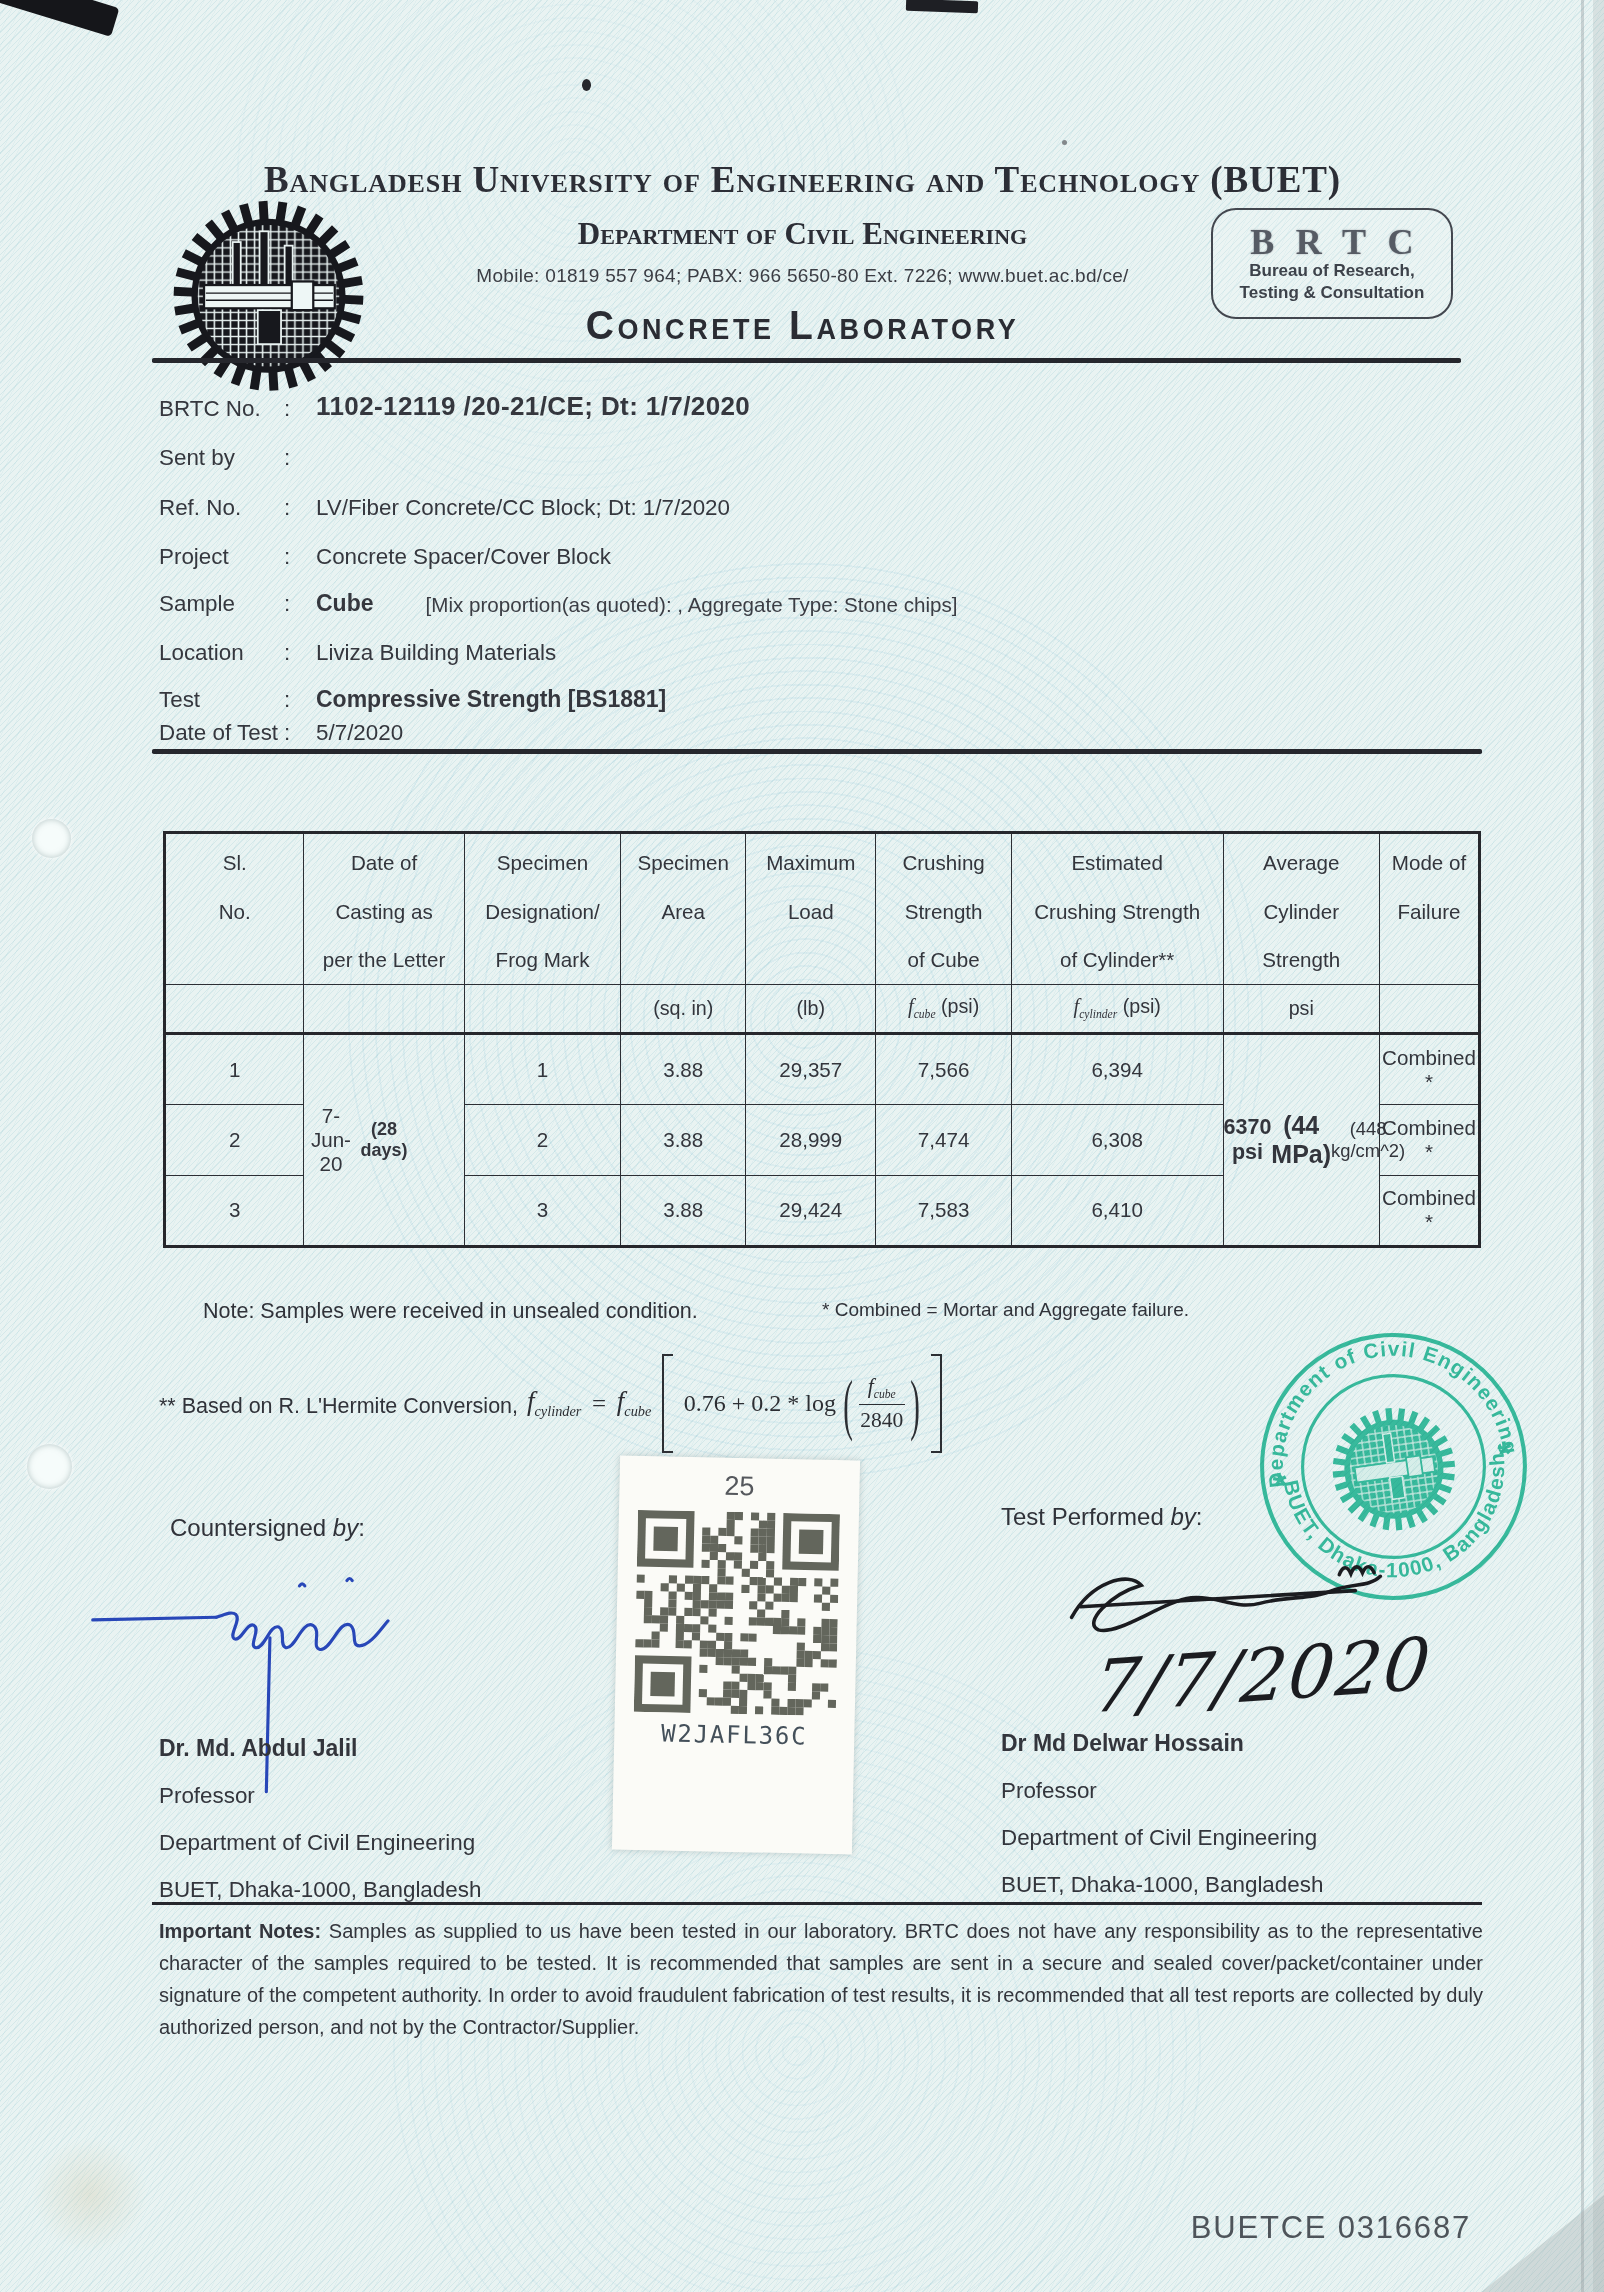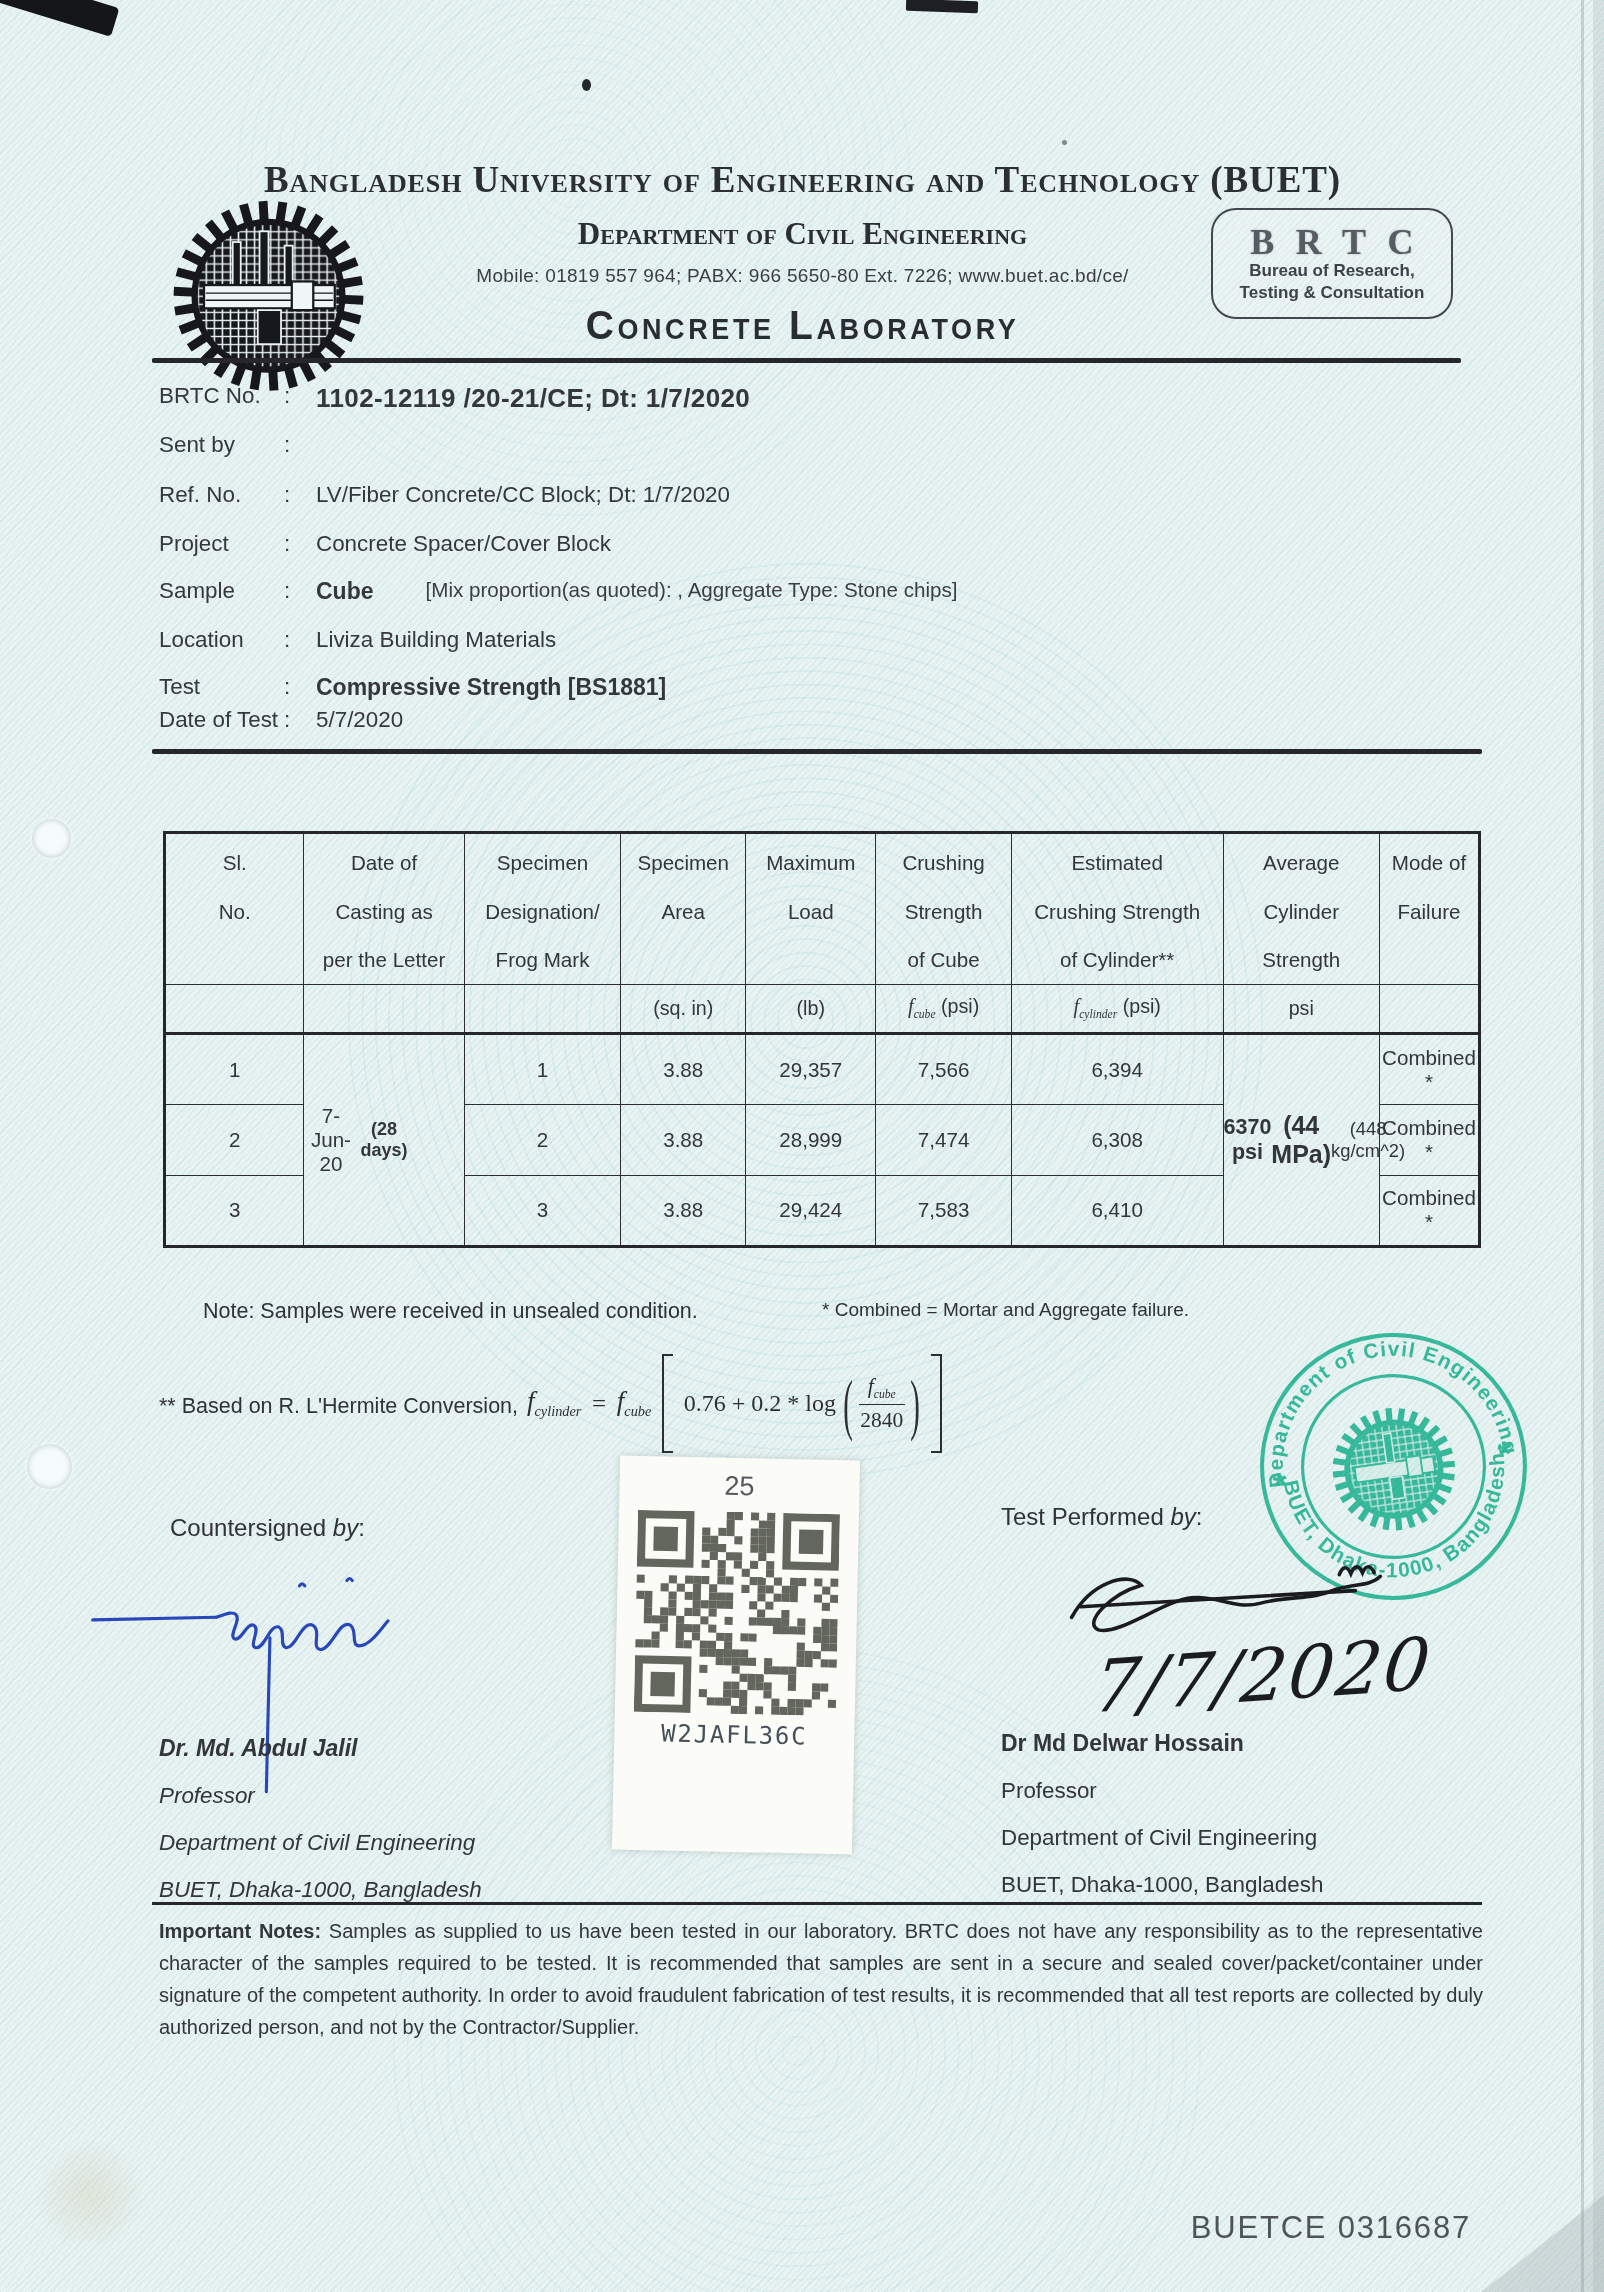--- a/index.html
+++ b/index.html
@@ -46,21 +46,21 @@
   .hrule1{position:absolute;left:152px;top:358px;width:1309px;height:4.5px;background:#26272d;border-radius:1.8px;z-index:2;}
   .logo-wrap{position:absolute;left:170px;top:193px;width:197px;height:202px;z-index:2;}
   .brtc-badge{position:absolute;left:1211px;top:208px;width:238px;height:107px;border:2.7px solid #43474f;border-radius:25px;z-index:2;
     display:flex;flex-direction:column;align-items:center;justify-content:center;background:rgba(255,255,255,.12);}
   .brtc-acronym{font-family:"Liberation Serif",serif;font-weight:bold;font-size:36px;letter-spacing:21.5px;
     color:#565b64;text-indent:21.5px;text-shadow:0 0 1.8px rgba(86,91,100,.55);line-height:36px;}
   .brtc-line{font-size:17px;font-weight:600;color:#3d424a;line-height:21.5px;}
 
   
   .info{position:absolute;left:159px;top:383px;width:1281px;height:367px;z-index:2;}
-  .irow{position:absolute;left:0;display:flex;align-items:flex-start;height:39px;font-size:22.4px;color:#35373e;}
+  .irow{position:absolute;left:0;display:flex;align-items:flex-end;height:39px;font-size:22.4px;color:#35373e;}
   .ilabel{width:125px;flex:0 0 125px;}
   .icolon{width:32px;flex:0 0 32px;}
   .ival{white-space:nowrap;}
   .ival.b{font-weight:bold;}
   .irow.r1 .ival{font-size:26px;font-weight:bold;letter-spacing:0.4px;}
   .inote{margin-left:52px;font-size:20.6px;color:#3b3d44;}
 
   .hrule2{position:absolute;left:152px;top:749px;width:1330px;height:5.4px;background:#26272d;border-radius:1.8px;z-index:2;}
   .report-title{position:absolute;left:152px;top:783px;width:1254px;text-align:center;
     font-size:24px;font-weight:bold;letter-spacing:0.9px;color:#2b2d34;z-index:2;}
@@ -116,21 +116,21 @@
   .qr-top{font-size:27px;color:#55585d;}
   .qr-svg{display:block;margin:10.7px auto 7.2px;}
   .qr-code-text{font-family:"DejaVu Sans Mono",monospace;font-size:24px;letter-spacing:1.8px;color:#44505a;}
   .sig-blue{position:absolute;left:82px;top:1557px;z-index:2;}
   .sig-black{position:absolute;left:1055px;top:1546px;z-index:2;}
   .hand-date{position:absolute;left:1094px;top:1632px;width:376px;z-index:2;
     font-family:"DejaVu Serif",serif;font-style:italic;font-size:72px;color:#1b1c20;
     transform:rotate(-4deg) skewX(-10deg);letter-spacing:1.8px;}
 
   .cred{position:absolute;width:502px;z-index:2;font-size:22.4px;line-height:47px;color:#33353c;}
-  .cred-left{left:159px;top:1725px;font-style:italic;}
+  .cred-left{left:159px;top:1725px;}
   .cred-right{left:1001px;top:1720px;}
   .cred .nm{font-weight:bold;font-size:23px;}
 
   
   .hrule3{position:absolute;left:152px;top:1902px;width:1330px;height:2.7px;background:#26272d;z-index:2;}
   .important{position:absolute;left:159px;top:1915px;width:1324px;font-size:20px;line-height:32px;
     text-align:justify;color:#33353c;z-index:2;}
   .important b{font-weight:bold;}
   .doc-code{position:absolute;right:134px;top:2210px;font-size:31px;letter-spacing:1.8px;color:#4e545a;z-index:2;}
 </style>

